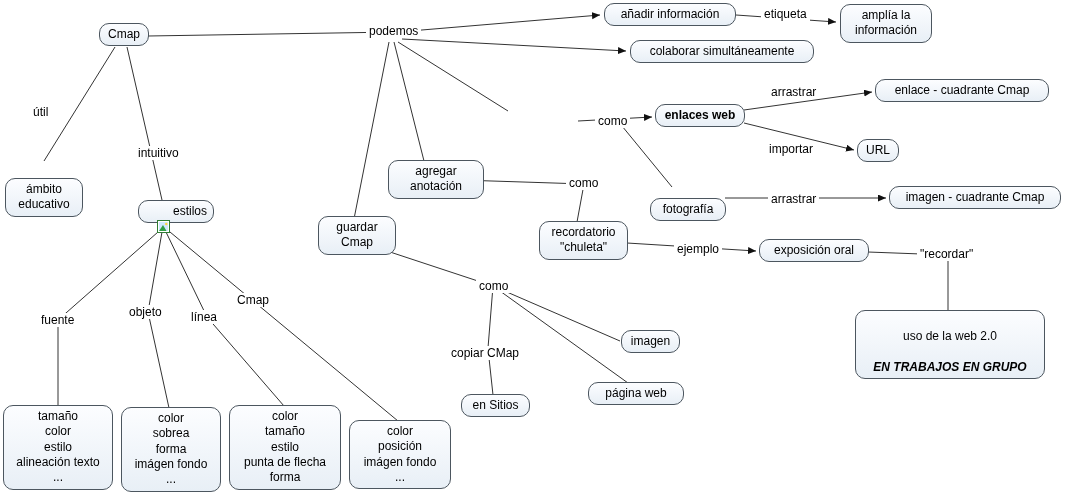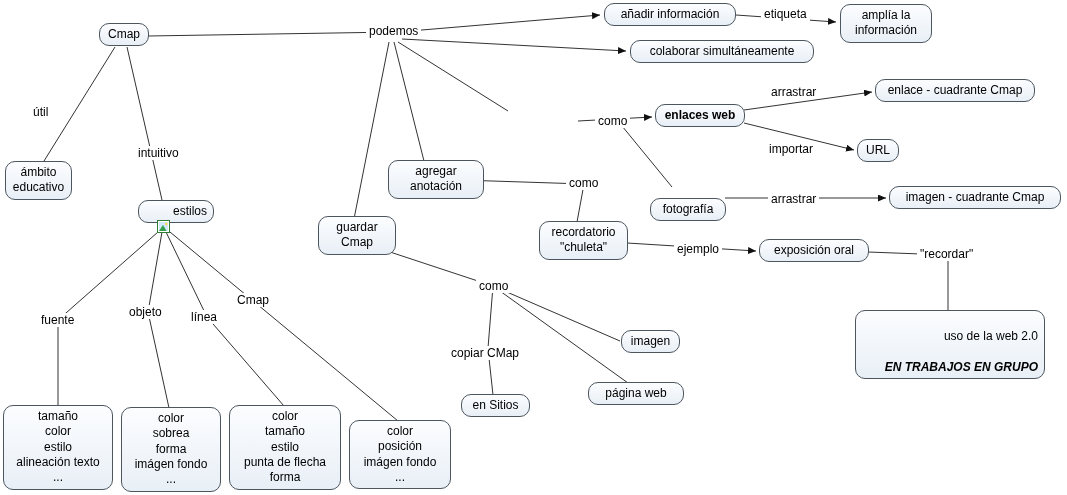--- a/index.html
+++ b/index.html
@@ -78,44 +78,44 @@
       <polyline points="166,232 207,317 284,406"></polyline>
       <polyline points="170,232 252,300 398,421"></polyline>
     </g>
   </svg>
 
   <div class="node" style="left:99px; top:23px; width:50px;">Cmap</div>
   <div class="node" style="left:604px; top:3px; width:132px;">añadir información</div>
   <div class="node" style="left:840px; top:4px; width:92px;">amplía la
 información</div>
   <div class="node" style="left:630px; top:40px; width:184px;">colaborar simultáneamente</div>
-  <div class="node" style="left:5px; top:161px; width:67px;">ámbito
+  <div class="node" style="left:5px; top:178px; width:78px;">ámbito
 educativo</div>
   <div class="node" style="left:655px; top:104px; width:90px;font-weight:bold;">enlaces web</div>
-  <div class="node" style="left:875px; top:79px; width:160px;">enlace - cuadrante Cmap</div>
+  <div class="node" style="left:875px; top:79px; width:174px;">enlace - cuadrante Cmap</div>
   <div class="node" style="left:857px; top:139px; width:42px;">URL</div>
   <div class="node" style="left:388px; top:160px; width:96px;">agregar
 anotación</div>
   <div class="node" style="left:650px; top:186px; width:76px;margin-top:12px;">fotografía</div>
   <div class="node" style="left:889px; top:186px; width:172px;">imagen - cuadrante Cmap</div>
   <div class="node" style="left:138px; top:200px; width:76px;text-align:right;">estilos</div>
   <span class="attach-icon" style="left:157px; top:219px;">
     <svg width="13" height="13" viewBox="0 0 13 13">
       <rect x="0.5" y="0.5" width="12" height="12" fill="#ffffff" stroke="#2e7d32"></rect>
       <rect x="2" y="2" width="9" height="9" fill="#cfe8ff"></rect>
       <path d="M2 11 L6 5 L9.5 11 Z" fill="#2f9e44"></path>
       <circle cx="9.3" cy="4" r="1.2" fill="#ffd43b"></circle>
     </svg>
   </span>
   <div class="node" style="left:318px; top:216px; width:78px;">guardar
 Cmap</div>
   <div class="node" style="left:539px; top:221px; width:89px;">recordatorio
 "chuleta"</div>
   <div class="node" style="left:759px; top:239px; width:110px;">exposición oral</div>
-  <div class="node" style="left:855px; top:310px; width:190px;text-align:right;">
+  <div class="node" style="left:855px; top:310px; width:190px;">
     <span>uso de la web 2.0</span><br>
     <span class="bold-italic">EN TRABAJOS EN GRUPO</span>
   </div>
   <div class="node" style="left:621px; top:330px; width:59px;">imagen</div>
   <div class="node" style="left:461px; top:394px; width:69px;">en Sitios</div>
   <div class="node" style="left:588px; top:382px; width:96px;">página web</div>
   <div class="node" style="left:3px; top:405px; width:110px;">tamaño
 color
 estilo
 alineación texto

